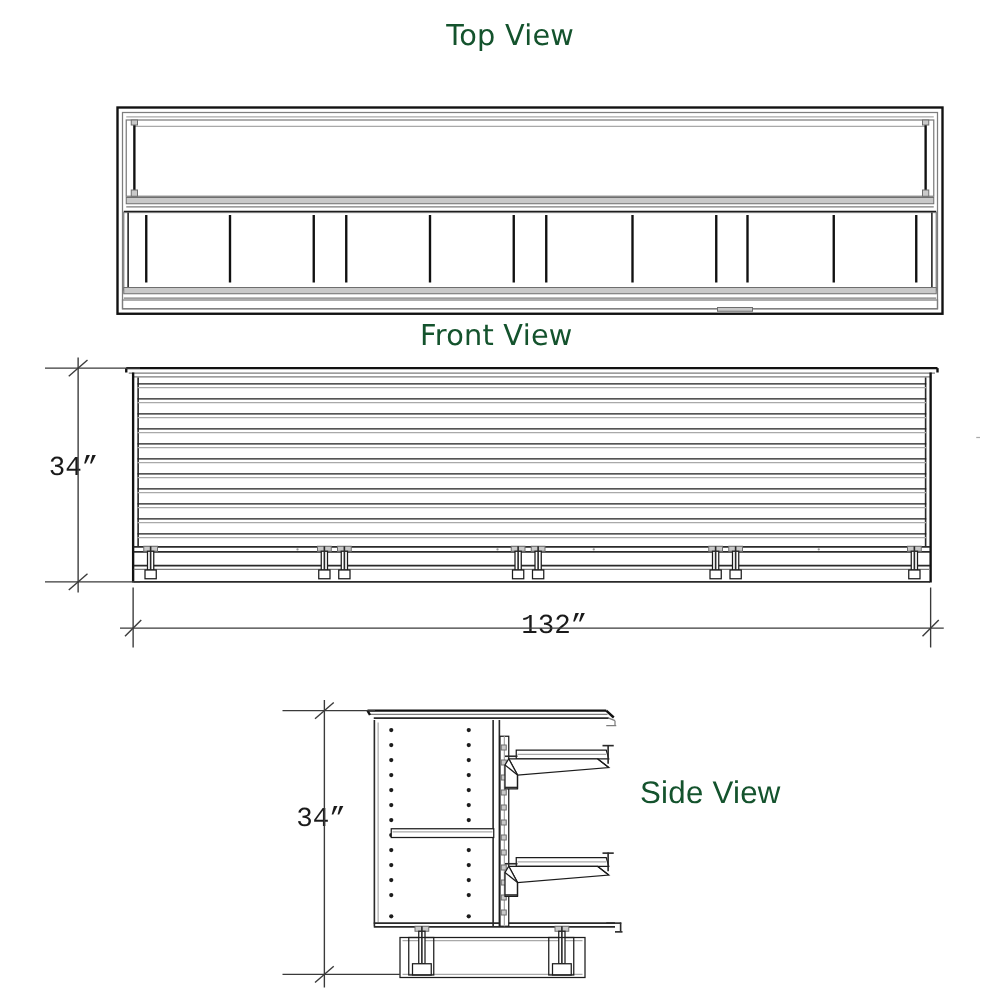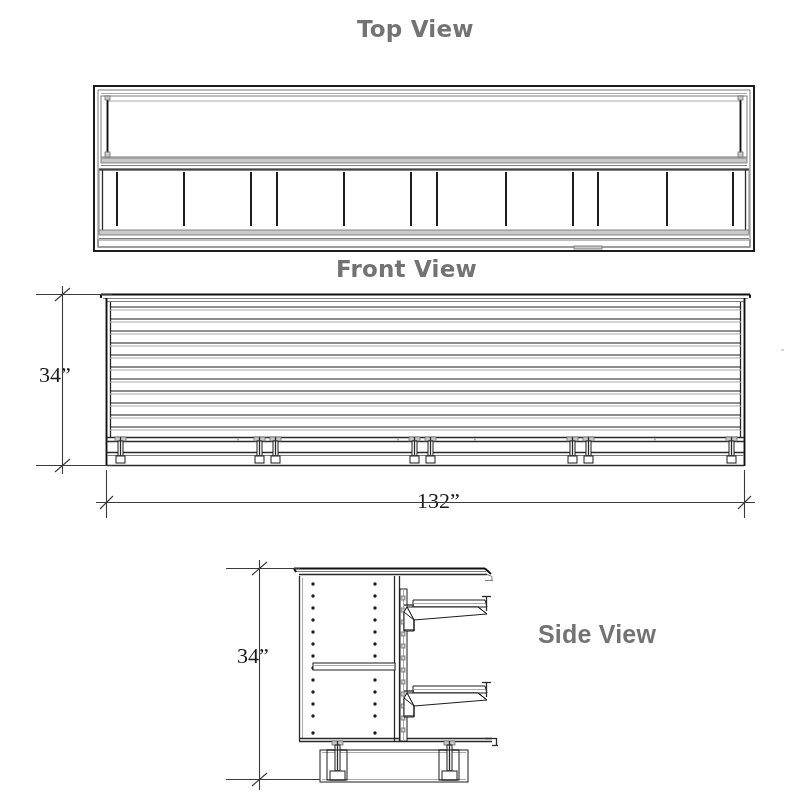--- a/index.html
+++ b/index.html
@@ -19,33 +19,33 @@
   #sheet {
     position: relative;
     width: 800px;
     height: 800px;
     background: #ffffff;
   }
   .view-title {
     position: absolute;
     font-family: "DejaVu Sans", sans-serif;
     font-size: 23px;
-    font-weight: 700;
-    color: #737373;
+    font-weight: 400;
+    color: #14532d;
     letter-spacing: 0.2px;
     white-space: nowrap;
     text-align: right;
   }
   .view-title.alt-font {
     font-family: "Liberation Sans", sans-serif;
     font-size: 25px;
   }
   .dim-label {
     position: absolute;
-    font-family: Liberation Serif, serif;
+    font-family: Liberation Mono, monospace;
     font-size: 22px;
     font-weight: 400;
     color: #1a1a1a;
     background: #ffffff;
     padding: 0 3px;
     white-space: nowrap;
   }
   svg.draw {
     position: absolute;
     left: 0;
@@ -66,21 +66,21 @@
 </style>
 </head>
 <body>
 
 <div id="sheet">
 
   <div class="view-title" id="title-top" style="left: 357px; top: 16px;">Top View</div>
 
   <div class="view-title" id="title-front" style="left: 336px; top: 256px;">Front View</div>
 
-  <div class="view-title alt-font" id="title-side" style="left: 538px; top: 620px;">Side View</div>
+  <div class="view-title alt-font" id="title-side" style="left: 512px; top: 620px;">Side View</div>
 
   <div class="dim-label" id="dim-front-height" style="left: 36px; top: 362px;">34”</div>
 
   <div class="dim-label" id="dim-front-width" style="left: 414px; top: 488px;">132”</div>
 
   <div class="dim-label" id="dim-side-height" style="left: 234px; top: 643px;">34”</div>
 
   <svg class="draw" viewBox="0 0 800 800">
 
     <g>

